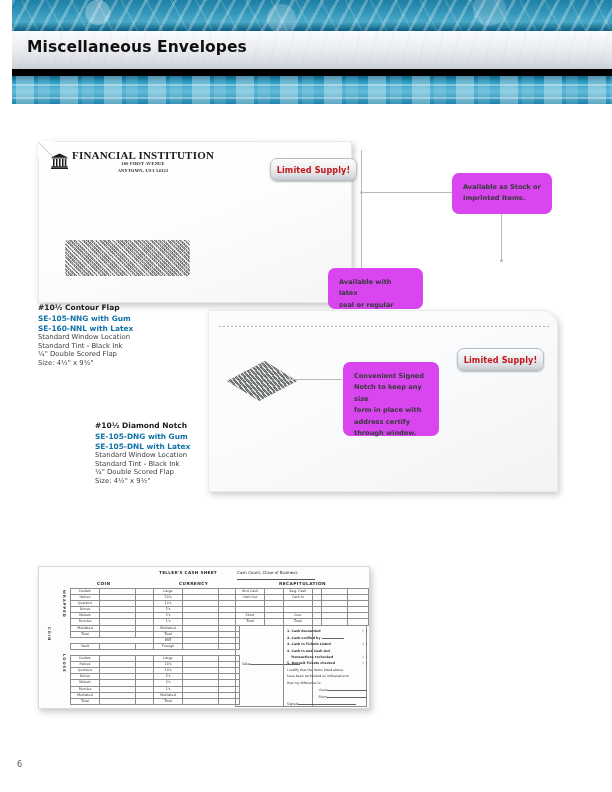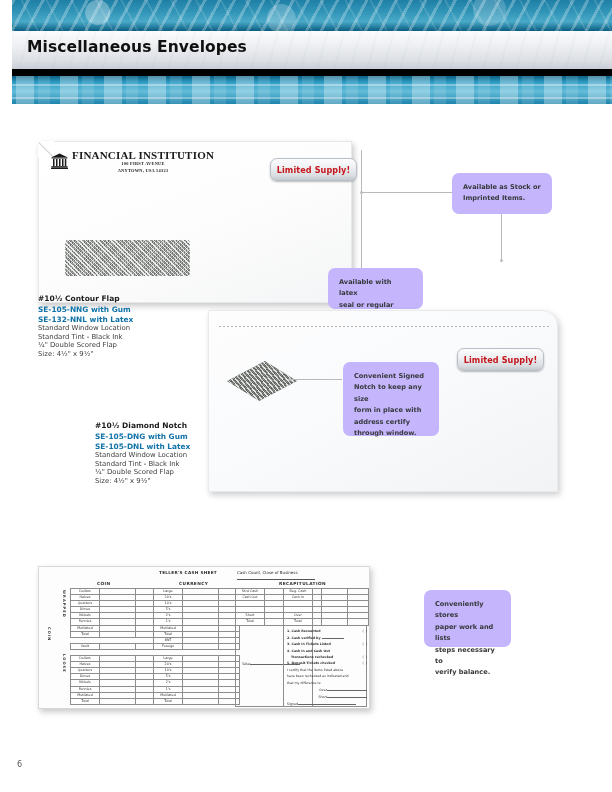--- a/index.html
+++ b/index.html
@@ -68,21 +68,21 @@
   
   .spec{position:absolute;font-size:6.9px;line-height:8.6px;color:#3d3d3d;
         font-family:"DejaVu Sans", sans-serif;}
   .spec .hd{font-weight:bold;color:#1b1b1b;font-size:7.5px;display:block;margin-bottom:1.5px;}
   .spec .code{font-weight:bold;color:#1273a8;font-size:7.4px;display:block;line-height:9.4px;}
   .spec .ln{display:block;}
 
   
   .callout{
     position:absolute;
-    background:#c4b5fd;
+    background:#d946ef;
     border-radius:7px;
     color:#37393b;
     font-size:6.6px;line-height:11.4px;
     font-family:"DejaVu Sans", sans-serif;
     font-weight:bold;
     padding:9px 11px;
     box-sizing:border-box;
   }
   .callout span{display:block;}
 
@@ -277,24 +277,24 @@
   </div>
 
   <div class="leader v" style="left:501px;top:214px;height:48px;"></div>
   <div class="dot" style="left:500px;top:259px;"></div>
 
   <div class="callout" style="left:328px;top:268px;width:95px;height:41px;">
     <span>Available with latex</span>
     <span>seal or regular gum.</span>
   </div>
 
-  <div class="spec" style="left:38px;top:295px;width:170px;">
+  <div class="spec" style="left:38px;top:304px;width:170px;">
     <span class="hd">#10½ Contour Flap</span>
     <span class="code">SE-105-NNG with Gum</span>
-    <span class="code">SE-132-NNL with Latex</span>
+    <span class="code">SE-160-NNL with Latex</span>
     <span class="ln">Standard Window Location</span>
     <span class="ln">Standard Tint - Black Ink</span>
     <span class="ln">¼" Double Scored Flap</span>
     <span class="ln">Size: 4½" x 9½"</span>
   </div>
 
   <div class="env2">
     <div class="score"></div>
     <div class="diamond"></div>
   </div>
@@ -626,23 +626,17 @@
         <div class="cert-line">have been rechecked as indicated and</div>
         <div class="cert-line">that my difference is:</div>
         <div class="cert-line" style="text-align:right;"><span>Over</span><span class="ul" style="width:40px;"></span></div>
         <div class="cert-line" style="text-align:right;"><span>Short</span><span class="ul" style="width:40px;"></span></div>
         <div class="cert-line"><span>Signed</span><span class="ul" style="width:58px;"></span></div>
         <div class="cert-line" style="text-align:center;padding-right:14px;">Teller</div>
       </div>
     </div>
   </div>
 
-  <div class="callout" style="left:424px;top:590px;width:87px;height:57px;">
-    <span>Conveniently stores</span>
-    <span>paper work and lists</span>
-    <span>steps necessary to</span>
-    <span>verify balance.</span>
-  </div>
 
 
   <div class="pageno">6</div>
 
 </div>
 
 </body></html>

